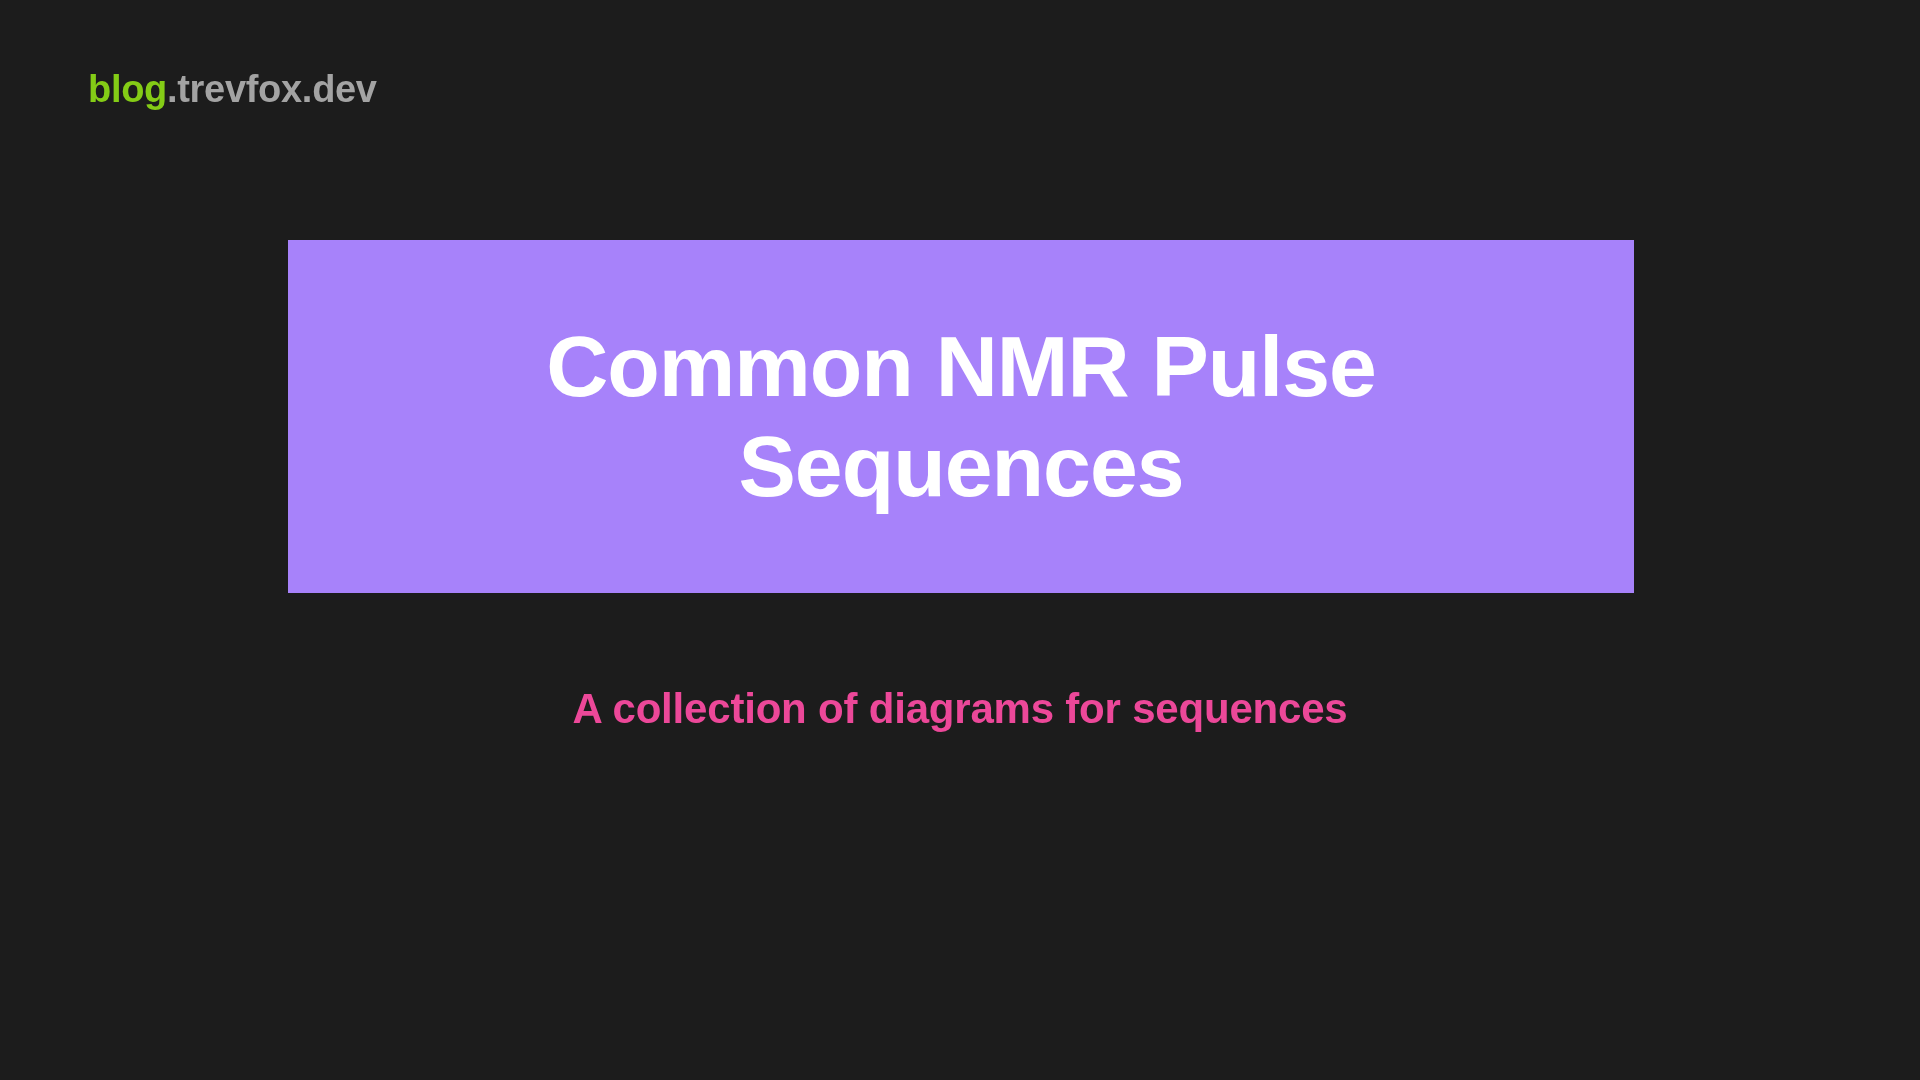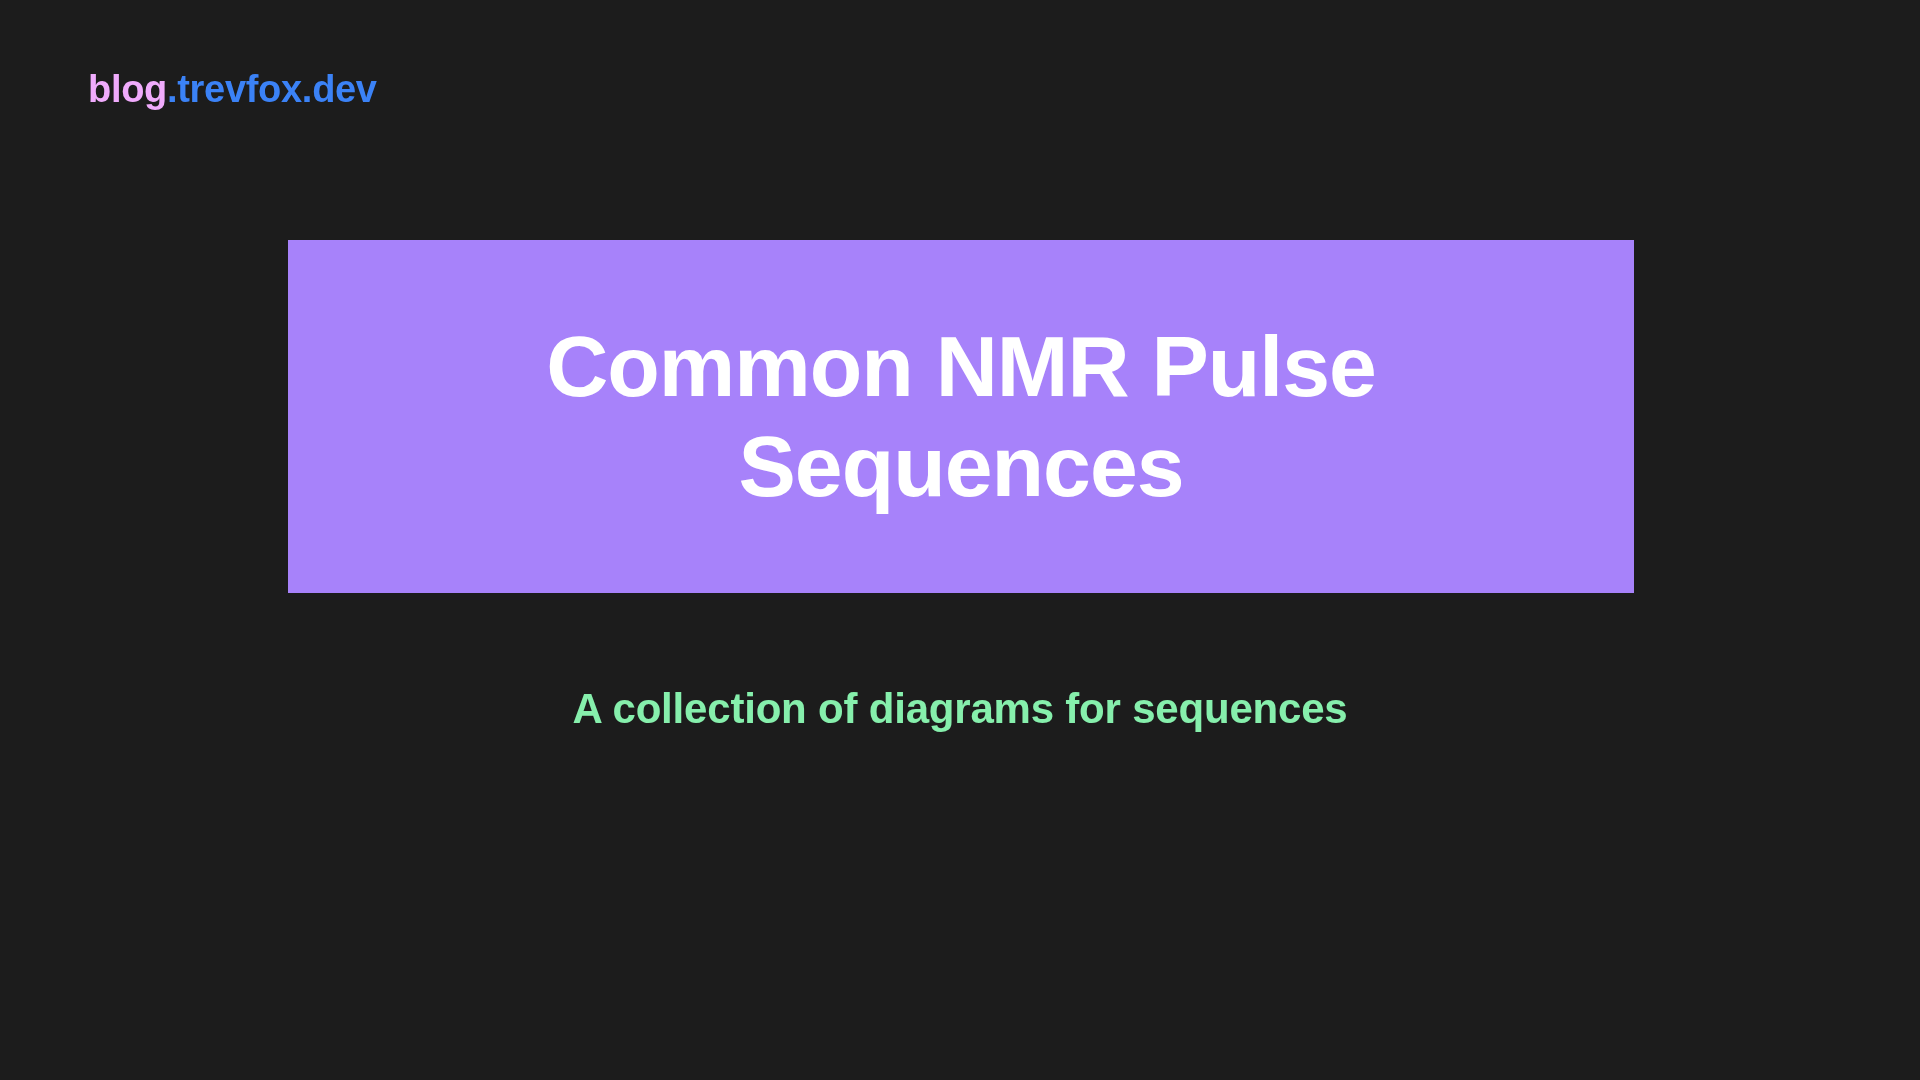--- a/index.html
+++ b/index.html
@@ -30,24 +30,24 @@
     top: 68px;
     font-size: 38px;
     font-weight: bold;
     letter-spacing: -0.3px;
     line-height: 1.15;
     white-space: nowrap;
     color: #f2f2f2;
     user-select: none;
   }
   .site-logo .logo-accent {
-    color: #f0abfc;
+    color: #84cc16;
   }
   .site-logo .logo-rest {
-    color: #3b82f6;
+    color: #a3a3a3;
   }
 
   
   .hero-banner {
     position: absolute;
     left: 288px;
     top: 240px;
     width: 1346px;
     height: 353px;
     background: #a782fa;
@@ -70,21 +70,21 @@
   }
 
   
   .hero-subtitle {
     position: absolute;
     left: 50%;
     transform: translateX(-50%);
     top: 672px;
     width: 1300px;
     margin: 0;
-    color: #86efac;
+    color: #ec4899;
     font-size: 42px;
     font-weight: bold;
     line-height: 1.78;
     text-align: center;
     letter-spacing: -0.2px;
   }
   .hero-subtitle .subtitle-line {
     display: block;
   }
 </style>

